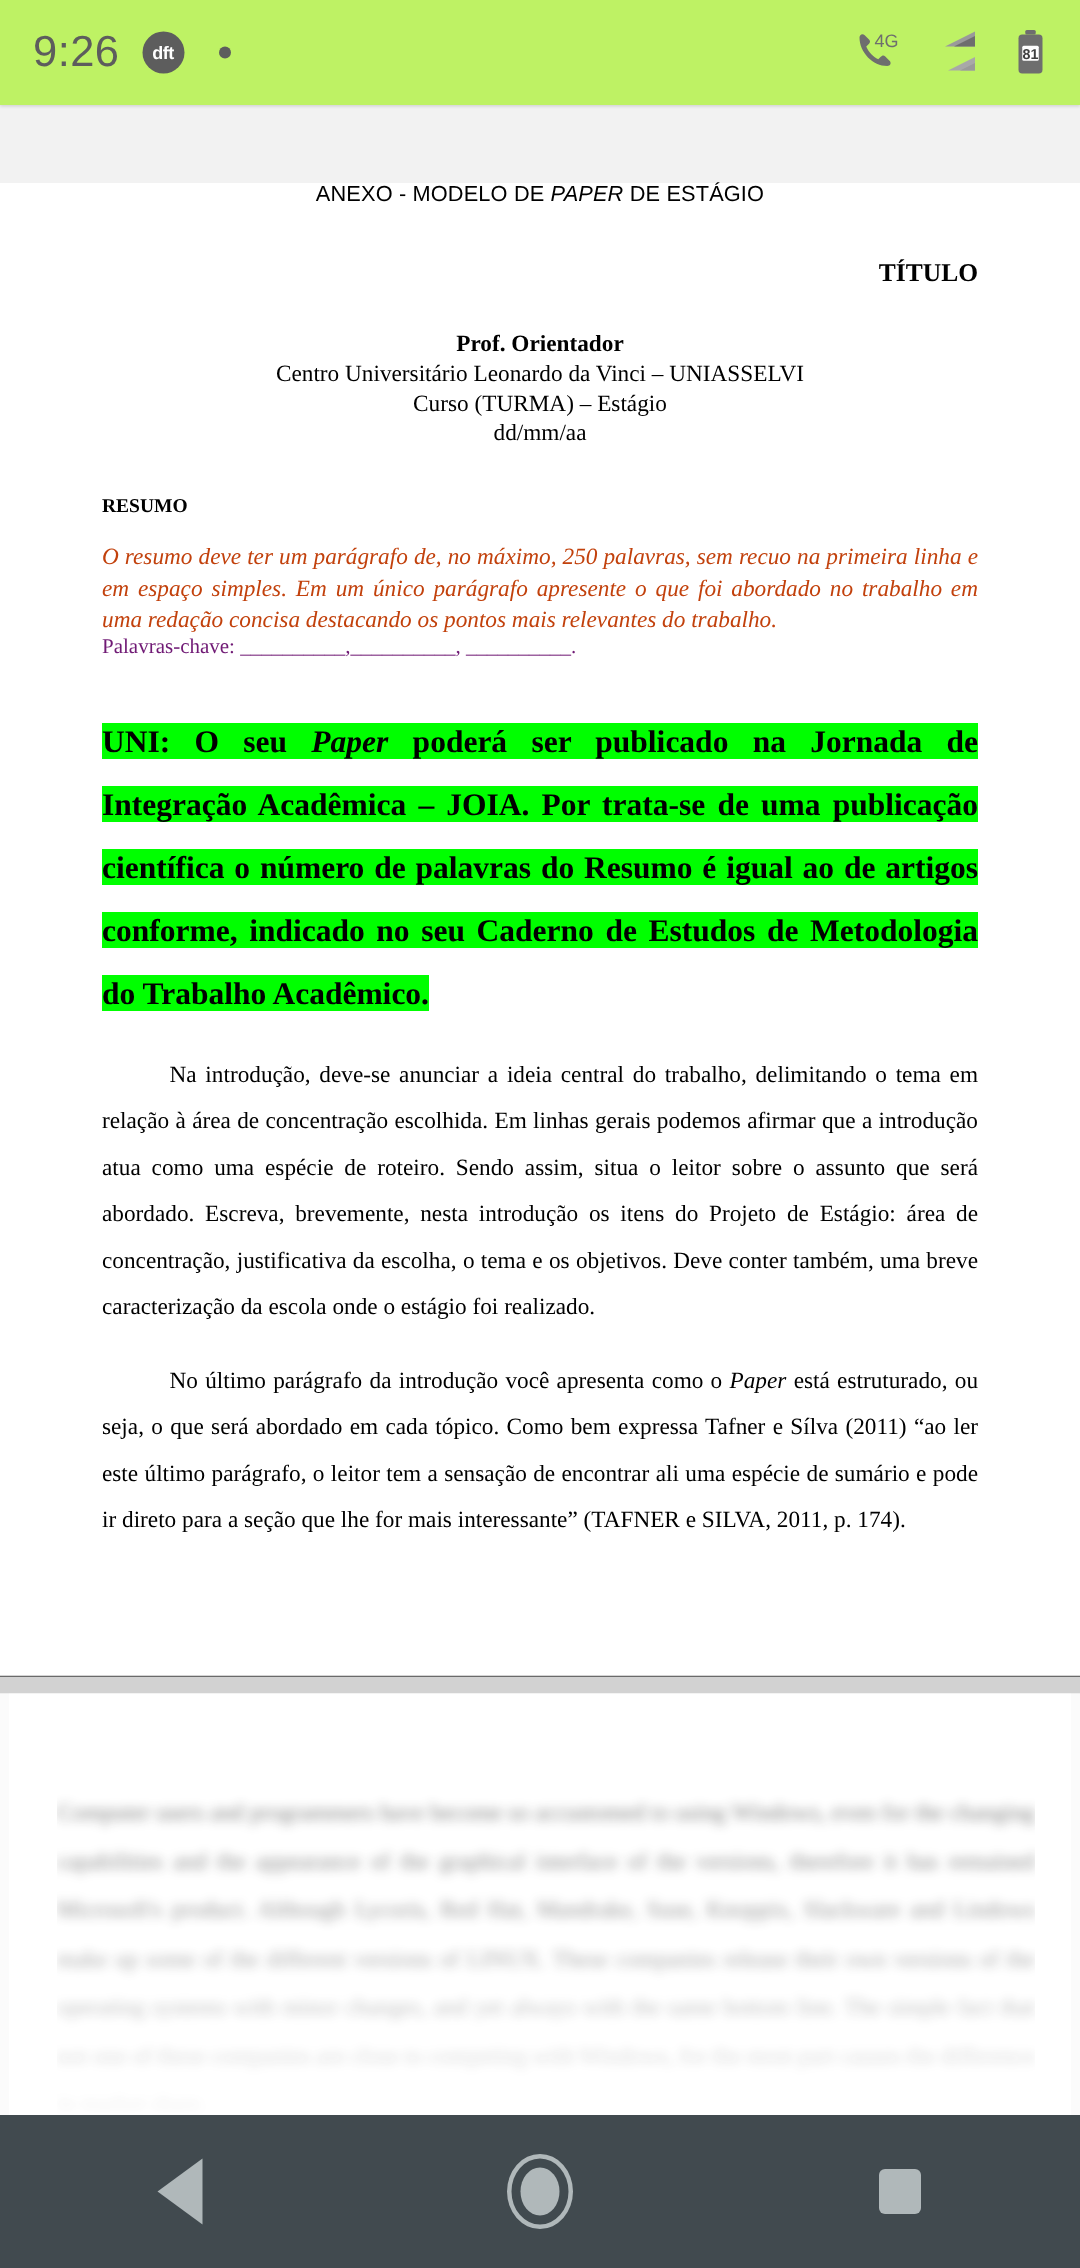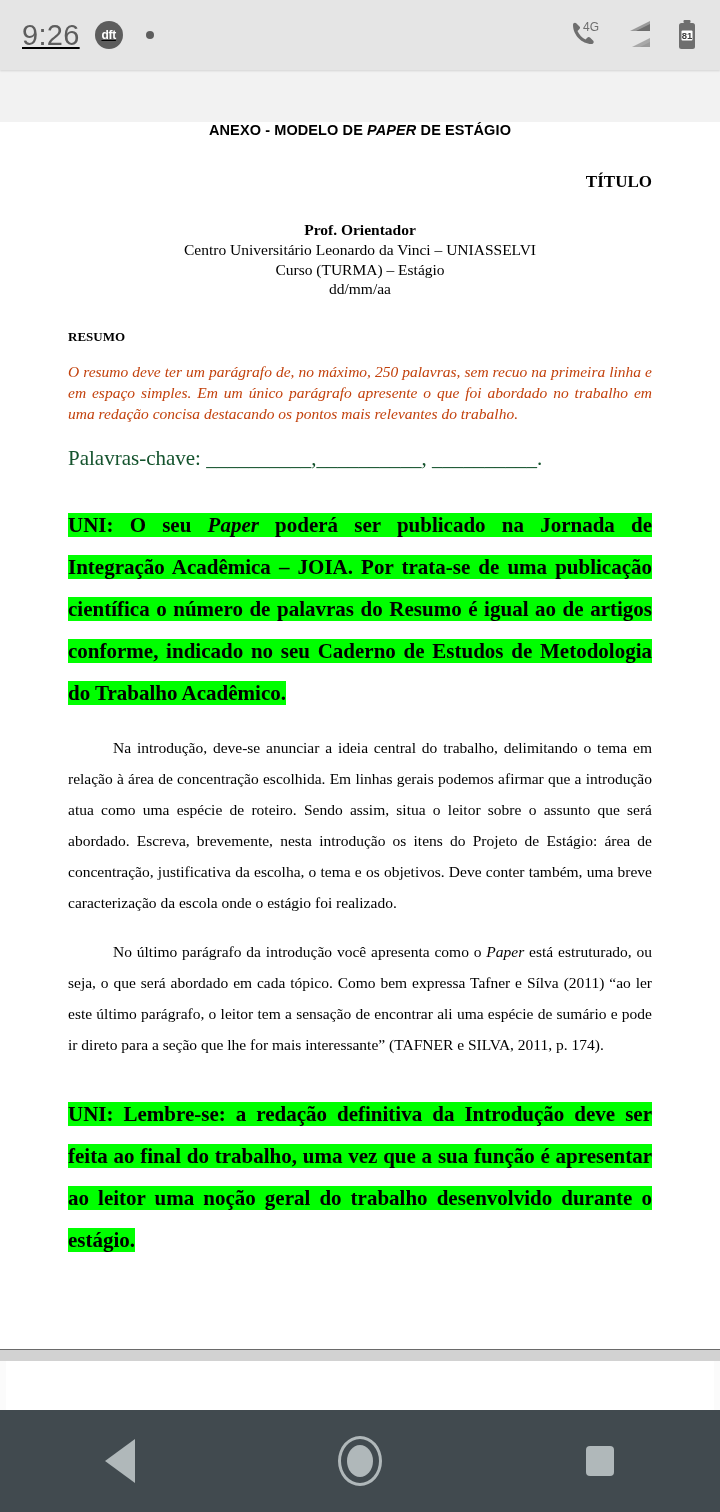--- a/index.html
+++ b/index.html
@@ -7,24 +7,23 @@
     width:720px; height:1512px;
     background:#ffffff;
     font-family:"Liberation Sans", sans-serif;
     overflow:hidden;
   }
   #screen { position:relative; width:720px; height:1512px; background:#ffffff; }
 
   
   .statusbar{
     position:absolute; left:0; top:0; width:720px; height:70px;
-    background:#e5e5e5; display:flex; align-items:center;
+    background:#bef264; display:flex; align-items:center;
     padding:4px 22px; z-index:20;
     box-shadow:0 1px 2px rgba(0,0,0,.13);
-    text-decoration:underline;
   }
   .sb-left{ display:flex; align-items:center; gap:15px; flex:1; }
   .sb-clock{ font-size:29px; color:#5d5d5d; letter-spacing:.3px; font-weight:400; }
   .dft-badge{
     width:28px; height:28px; border-radius:50%; background:#5d5d5d;
     color:#ffffff; font-size:12px; font-weight:700;
     display:flex; align-items:center; justify-content:center;
     letter-spacing:-.3px;
   }
   .sb-dot{ width:8px; height:8px; border-radius:50%; background:#5d5d5d; margin-left:8px;}
@@ -33,21 +32,21 @@
 
   
   .doc-scroll{ position:absolute; left:0; top:70px; width:720px; height:1340px; background:#f2f2f2; overflow:hidden; }
   .page{
     background:#ffffff; width:720px; position:relative;
   }
   .page-inner{ padding:0 68px; }
 
   .doc-head-title{
     text-align:center; font-family:"Liberation Sans", sans-serif;
-    font-weight:700; font-size:14.5px; color:#000;
+    font-weight:400; font-size:14.5px; color:#000;
     margin-top:52px; letter-spacing:.1px;
   }
   .doc-head-title i{ font-style:italic; }
 
   .doc-title{
     text-align:right; font-family:"Liberation Serif", serif;
     font-weight:700; font-size:17px; color:#000; margin-top:34px;
   }
   .authors{
     text-align:center; font-family:"Liberation Serif", serif;
@@ -58,22 +57,22 @@
   .sec-head{
     font-family:"Liberation Serif", serif; font-weight:700;
     font-size:13px; color:#000; margin-top:30px;
   }
   .abstract{
     font-family:"Liberation Serif", serif; font-style:italic;
     font-size:15.5px; color:#c2410c; margin-top:17px;
     text-align:justify; line-height:1.33;
   }
   .keywords{
-    font-family:"Liberation Serif", serif; font-size:21px;
-    color:#14532d; margin-top:22px;
+    font-family:"Liberation Serif", serif; font-size:14px;
+    color:#701a75; 
   }
 
   .uni-block{
     margin-top:33px; font-family:"Liberation Serif", serif;
     font-weight:700; font-size:21px; color:#000;
     text-align:justify; line-height:2.0;
   }
   .uni-block span.hl{ background:#00ff00; box-decoration-break:clone; -webkit-box-decoration-break:clone; }
   .uni-block i{ font-style:italic; }
 
@@ -181,21 +180,20 @@
         <div class="abstract">O resumo deve ter um parágrafo de, no máximo, 250 palavras, sem recuo na primeira linha e em espaço simples. Em um único parágrafo apresente o que foi abordado no trabalho em uma redação concisa destacando os pontos mais relevantes do trabalho.</div>
         <div class="keywords">Palavras-chave: __________,__________, __________.</div>
 
         <div class="uni-block"><span class="hl"><span>UNI: O seu </span><i>Paper</i><span> poderá ser publicado na Jornada de Integração Acadêmica – JOIA. Por trata-se de uma publicação científica o número de palavras do Resumo é igual ao de artigos conforme, indicado no seu Caderno de Estudos de Metodologia do Trabalho Acadêmico.</span></span></div>
 
 
         <div class="body-par">Na introdução, deve-se anunciar a ideia central do trabalho, delimitando o tema em relação à área de concentração escolhida. Em linhas gerais podemos afirmar que a introdução atua como uma espécie de roteiro. Sendo assim, situa o leitor sobre o assunto que será abordado. Escreva, brevemente, nesta introdução os itens do Projeto de Estágio: área de concentração, justificativa da escolha, o tema e os objetivos. Deve conter também, uma breve caracterização da escola onde o estágio foi realizado.</div>
 
         <div class="body-par"><span>No último parágrafo da introdução você apresenta como o </span><i>Paper</i><span> está estruturado, ou seja, o que será abordado em cada tópico. Como bem expressa Tafner e Sílva (2011) “ao ler este último parágrafo, o leitor tem a sensação de encontrar ali uma espécie de sumário e pode ir direto para a seção que lhe for mais interessante” (TAFNER e SILVA, 2011, p. 174).</span></div>
 
-        <div class="uni-block"><span class="hl">UNI: Lembre-se: a redação definitiva da Introdução deve ser feita ao final do trabalho, uma vez que a sua função é apresentar ao leitor uma noção geral do trabalho desenvolvido durante o estágio.</span></div>
 
         <div style="height:88px;"></div>
       </div>
     </div>
 
     <div class="page-gap"></div>
 
     <div class="page2">
       <div class="page2-sheet">
         <div class="blur-par">Computer users and programmers have become so accustomed to using Windows, even for the changing capabilities and the appearance of the graphical interface of the versions, therefore it has remained Microsoft's product. Although Lycoris, Red Hat, Mandrake, Suse, Knoppix, Slackware and Lindows make up some of the different versions of LINUX. These companies release their own versions of the operating systems with minor changes, and yet always with the same bottom line. The simple fact that not one of these companies are close to competing with Windows, for the most part causes the difference in market share.</div>

